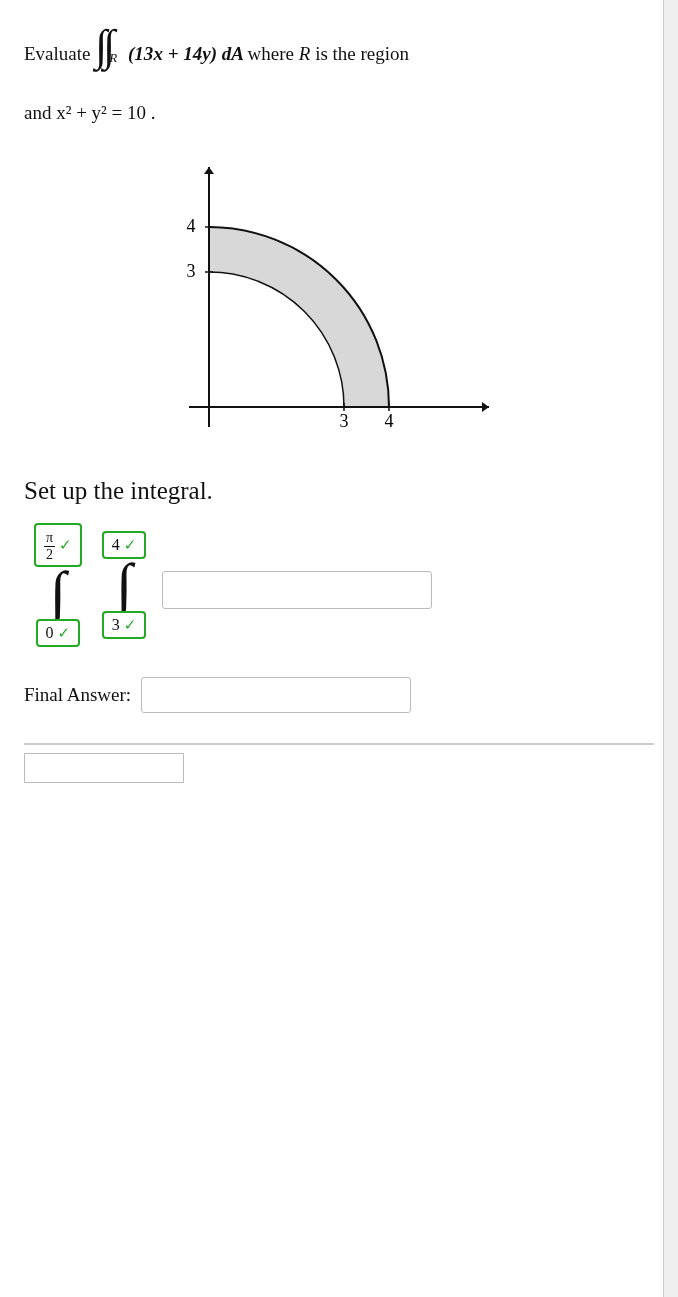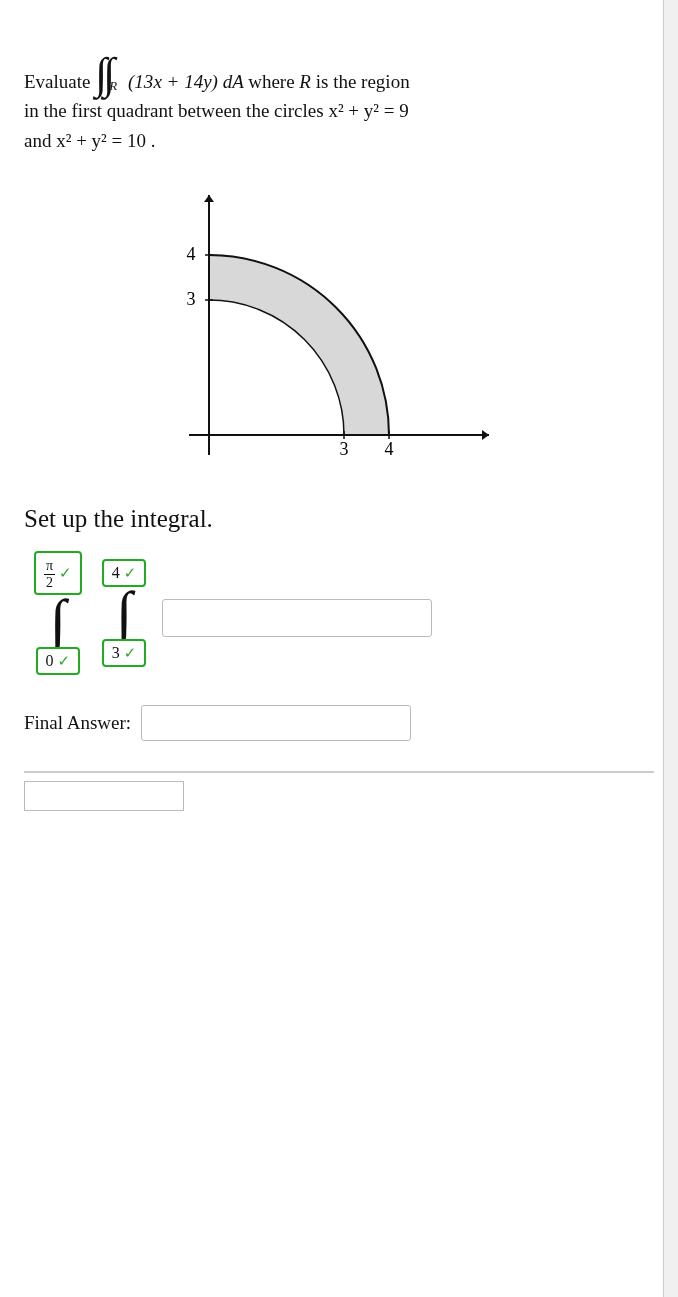--- a/index.html
+++ b/index.html
@@ -24,21 +24,20 @@
       width: 14px;
       height: 100%;
       background: #f0f0f0;
       border-left: 1px solid #ccc;
     }
 
     .problem-text {
       font-size: 19px;
       line-height: 1.55;
       margin-bottom: 18px;
-      margin-top: 28px;
     }
 
     .double-integral {
       display: inline-flex;
       align-items: flex-end;
       font-size: 38px;
       font-family: "Times New Roman", serif;
       line-height: 1;
       margin-right: 2px;
     }
@@ -182,26 +181,25 @@
 <body>
 
 <div class="problem-text">
   <span>Evaluate</span>
   
   <span class="double-integral">
     <span class="int-symbol">∫</span>
       <span class="int-symbol">∫</span>
       <span class="int-sub" style="font-size:13px; font-style:italic; margin-left:-2px;">R</span>
   </span>
-  <span style="font-style:italic; margin-left:4px;">
+  <span style="font-style:italic; margin-left:4px;font-weight:bold;">
     (13<em>x</em> + 14<em>y</em>) d<em>A</em>
   </span>
   <span> where <em>R</em> is the region</span>
   <br>
-  <span>in the first quadrant between the circles x² + y² = 9</span>
   <br>
   <span>and x² + y² = 10 .</span>
 </div>
 
 <div class="graph-container">
   <svg class="graph" width="360" height="300" viewBox="-50 -260 360 300">
 
     <path d="
       M 180,0
       A 180,180 0 0,0 0,-180

